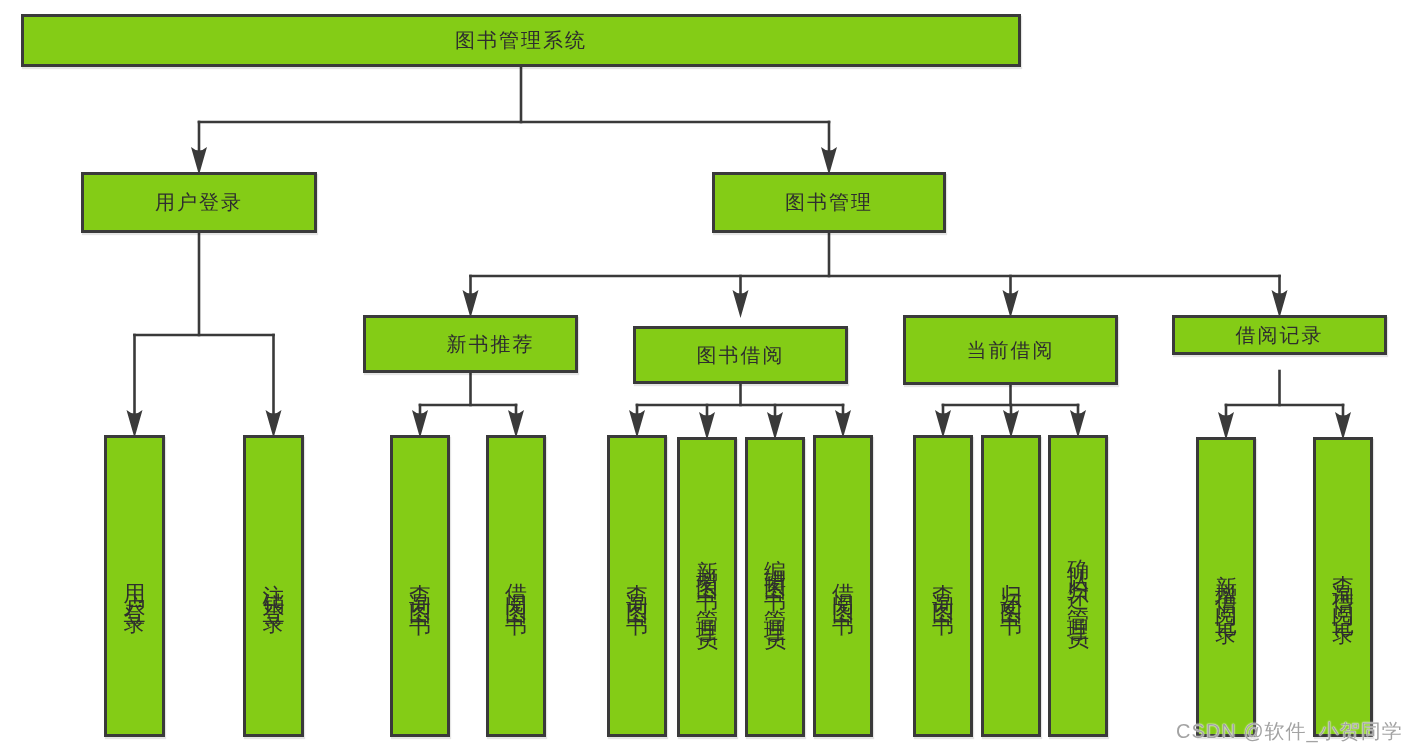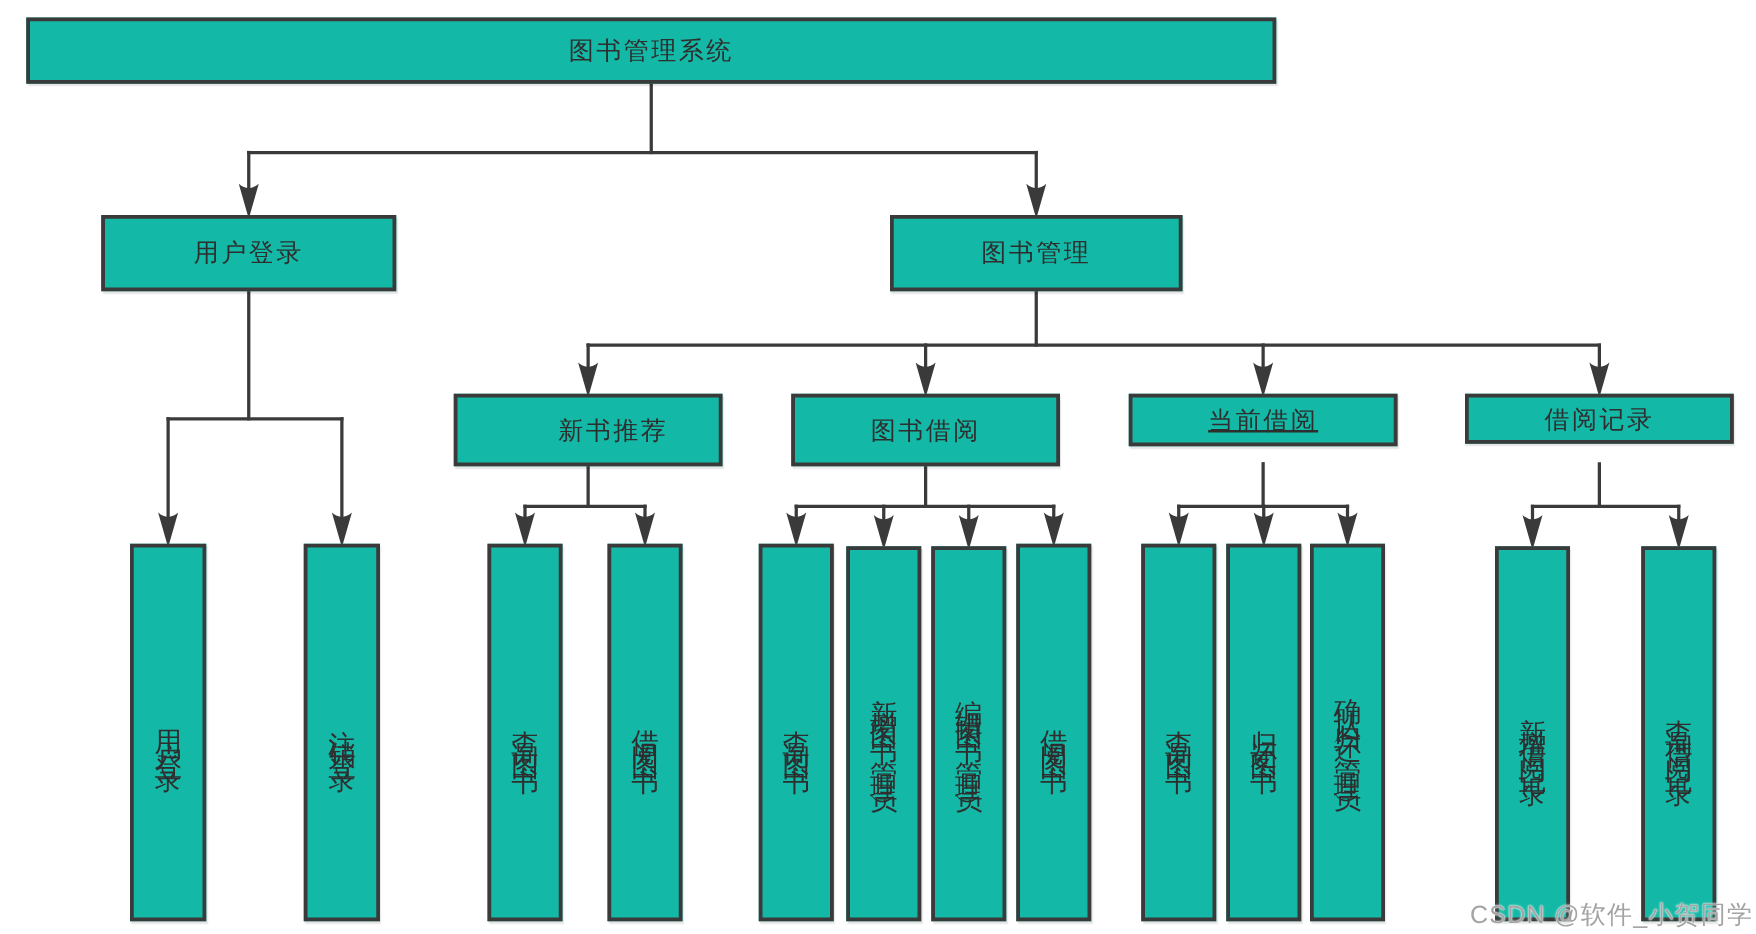--- a/index.html
+++ b/index.html
@@ -3,21 +3,21 @@
 <meta charset="utf-8">
 <style>
   :root { --border:#3a3a3a; --text:#2e2e2e; }
   html,body { margin:0; padding:0; background:#ffffff; }
   #canvas {
     position:relative; width:1405px; height:747px; background:#ffffff;
     font-family:"Liberation Sans", sans-serif; overflow:hidden;
   }
   #edges { position:absolute; left:0; top:0; width:1405px; height:747px; }
   .node {
-    position:absolute; background:#14b8a6; border:3px solid var(--border);
+    position:absolute; background:#84cc16; border:3px solid var(--border);
     box-sizing:border-box; display:flex; align-items:center; justify-content:center;
     color:var(--text); box-shadow:1px 2px 1px rgba(0,0,0,0.10);
   }
   .node.h span { font-size:20px; letter-spacing:2px; white-space:nowrap; }
   .node.v span {
     writing-mode:vertical-rl; font-size:22px; letter-spacing:10px;
     line-height:1; white-space:nowrap;
   }
   .watermark {
     position:absolute; left:1176px; top:718px; z-index:5;
@@ -96,24 +96,24 @@
     </div>
     <div class="node v" style="left: 104px; top: 435px; width: 61px; height: 302px;">
       <span>用户登录</span>
     </div>
     <div class="node v" style="left: 243px; top: 435px; width: 61px; height: 302px;">
       <span>注销登录</span>
     </div>
     <div class="node h" style="left: 363px; top: 315px; width: 215px; height: 58px; padding-left: 40px;">
       <span>新书推荐</span>
     </div>
-    <div class="node h" style="left: 633px; top: 315px; width: 215px; height: 58px;">
+    <div class="node h" style="left: 633px; top: 326px; width: 215px; height: 58px;">
       <span>图书借阅</span>
     </div>
-    <div class="node h" style="left: 903px; top: 315px; width: 215px; height: 42px; text-decoration: underline;">
+    <div class="node h" style="left: 903px; top: 315px; width: 215px; height: 70px;">
       <span>当前借阅</span>
     </div>
     <div class="node h" style="left: 1172px; top: 315px; width: 215px; height: 40px;">
       <span>借阅记录</span>
     </div>
     <div class="node v" style="left: 390px; top: 435px; width: 60px; height: 302px;">
       <span>查询图书</span>
     </div>
     <div class="node v" style="left: 486px; top: 435px; width: 60px; height: 302px;">
       <span>借阅图书</span>

